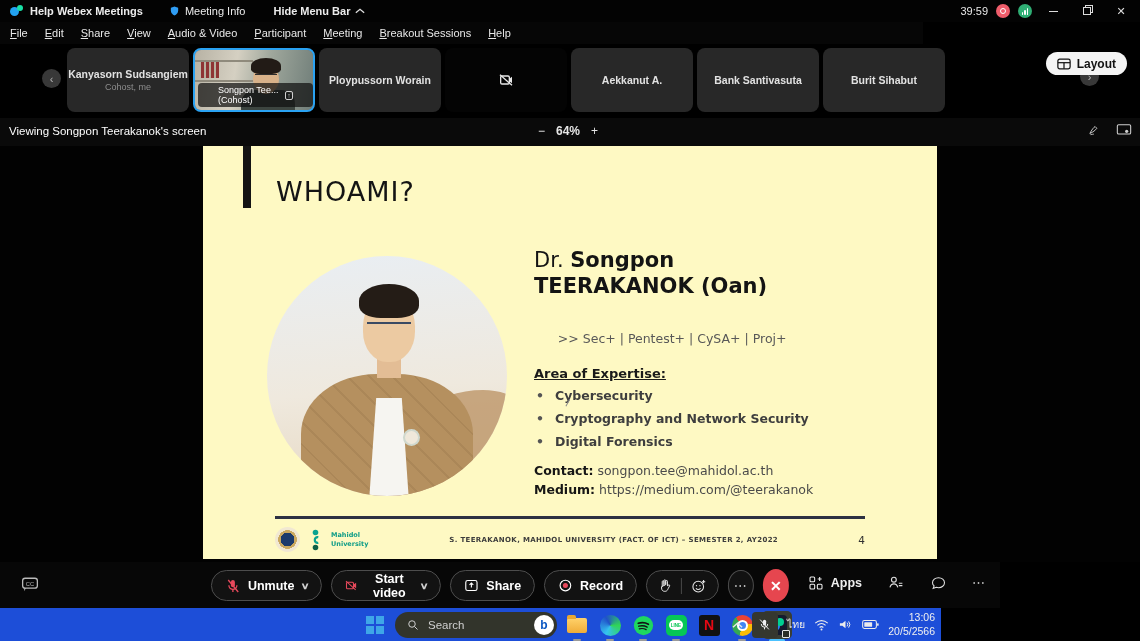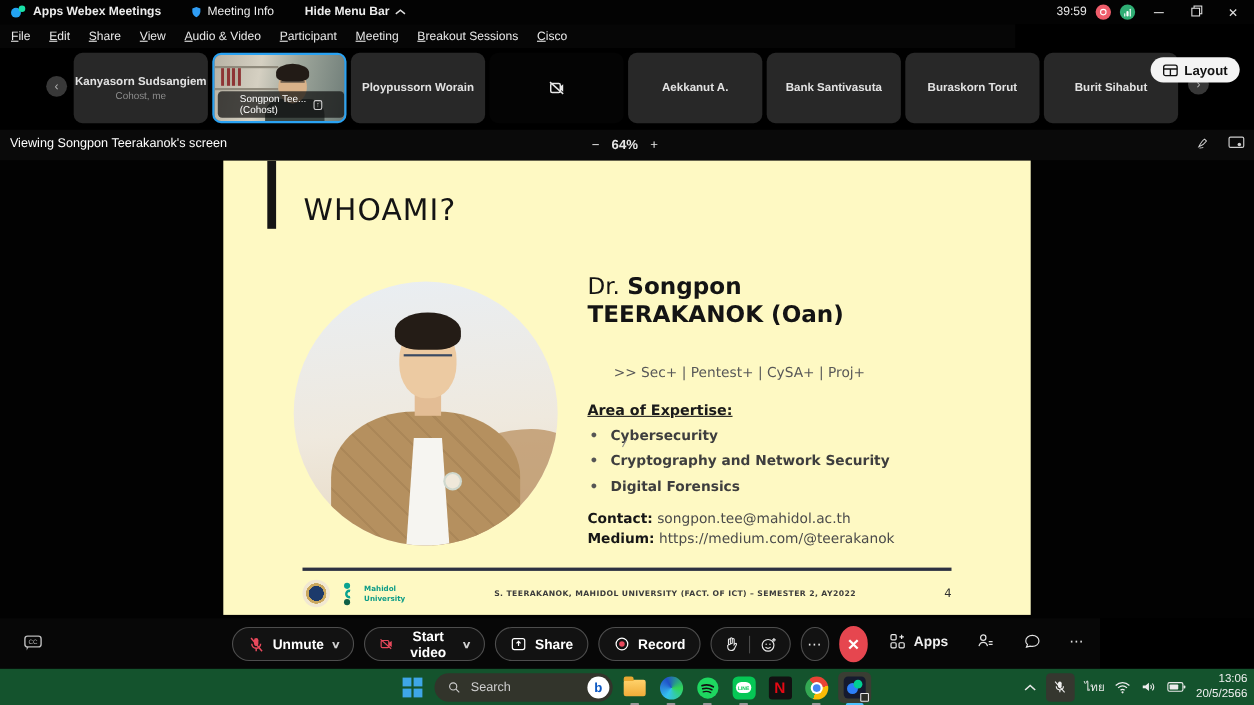--- a/index.html
+++ b/index.html
@@ -114,21 +114,21 @@
   .icon-pill { padding:0 11px; gap:9px; font-weight:400; }
   .vdiv { width:1px; height:16px; background:#4a4a4a; }
   .circle-btn { width:31px; height:31px; border-radius:50%; border:1px solid #4d4d4d; background:#121212;
     color:#e6e6e6; display:flex; align-items:center; justify-content:center; font-size:13px; letter-spacing:1px; }
   .leave-btn { width:33px; height:33px; border-radius:50%; background:#e6464f; border:none; color:#fff;
     display:flex; align-items:center; justify-content:center; font-size:14px; font-weight:700; }
   .right-tools { position:absolute; right:14px; top:12px; display:flex; align-items:center; gap:25px; color:#e0e0e0; }
   .apps-btn { display:flex; align-items:center; gap:7px; font-size:12.5px; font-weight:600; color:#eee; }
 
   
-  .taskbar { position:absolute; left:0; top:608px; width:1140px; height:33px; background:#14532d; }
+  .taskbar { position:absolute; left:0; top:608px; width:941px; height:33px; background:#1d4ed8; }
   .tb-center { position:absolute; left:362px; top:3px; display:flex; align-items:center; gap:7px; }
   .start-btn { width:26px; height:26px; display:flex; align-items:center; justify-content:center; }
   .start-grid { display:grid; grid-template-columns:8px 8px; grid-template-rows:8px 8px; gap:1.5px; }
   .start-grid i { background:#3ea6e8; }
   .search-pill { width:162px; height:26px; border-radius:13px; background:#32342b; display:flex; align-items:center;
     gap:9px; padding:0 3px 0 12px; color:#cfcfcf; font-size:11.5px; }
   .bing { margin-left:auto; width:20px; height:20px; border-radius:50%; background:#fff; color:#0b57c2;
     font-weight:700; font-size:12px; display:flex; align-items:center; justify-content:center; }
   .task-icon { position:relative; width:26px; height:26px; display:flex; align-items:center; justify-content:center; }
   .task-icon.running::after { content:""; position:absolute; bottom:-3px; left:9px; width:8px; height:2.5px; border-radius:2px; background:#9a9a9a; }
@@ -158,21 +158,21 @@
   .clock { text-align:right; font-size:10.5px; line-height:1.25; color:#f0f0f0; }
 </style>
 </head>
 <body>
 
 <div class="titlebar">
   <span class="webex-logo">
       <i class="c1"></i>
       <i class="c2"></i>
     </span>
-  <span class="tb-title">Apps Webex Meetings</span>
+  <span class="tb-title">Help Webex Meetings</span>
   <span class="tb-group mi-group">
     <svg width="11" height="12" viewBox="0 0 24 24">
         <path d="M12 2l8 3v6c0 5-3.5 9.5-8 11-4.5-1.5-8-6-8-11V5l8-3z" fill="#2f9df4"></path>
       </svg>
     <span>Meeting Info</span>
   </span>
   <span class="tb-group hm-group">
     <span>Hide Menu Bar</span>
     <svg width="10" height="8" viewBox="0 0 12 8">
         <path d="M1 6l5-4 5 4" stroke="#dedede" stroke-width="1.6" fill="none"></path>
@@ -202,21 +202,21 @@
 
 <div class="menubar">
   <span class="menu-item">File</span>
   <span class="menu-item">Edit</span>
   <span class="menu-item">Share</span>
   <span class="menu-item">View</span>
   <span class="menu-item">Audio &amp; Video</span>
   <span class="menu-item">Participant</span>
   <span class="menu-item">Meeting</span>
   <span class="menu-item">Breakout Sessions</span>
-  <span class="menu-item">Cisco</span>
+  <span class="menu-item">Help</span>
 </div>
 
 <div class="filmstrip">
   <span class="strip-nav left">
       <span>‹</span>
     </span>
   <div class="tiles">
     <div class="tile">
       <span>Kanyasorn Sudsangiem</span>
       <span class="sub">Cohost, me</span>
@@ -246,23 +246,20 @@
         <line x1="3" y1="4" x2="21" y2="20" stroke="#e8e8e8" stroke-width="2"></line>
       </svg>
     </div>
     <div class="tile">
       <span>Aekkanut A.</span>
     </div>
     <div class="tile">
       <span>Bank Santivasuta</span>
     </div>
     <div class="tile">
-      <span>Buraskorn Torut</span>
-    </div>
-    <div class="tile">
       <span>Burit Sihabut</span>
     </div>
   </div>
   <span class="strip-nav right">
       <span>›</span>
     </span>
   <button class="layout-btn" style="border:none">
     <svg width="14" height="12" viewBox="0 0 16 13">
       <rect x="1" y="1" width="14" height="11" rx="2" fill="none" stroke="#121212" stroke-width="1.4"></rect>
       <line x1="1" y1="5" x2="15" y2="5" stroke="#121212" stroke-width="1.4"></line>

